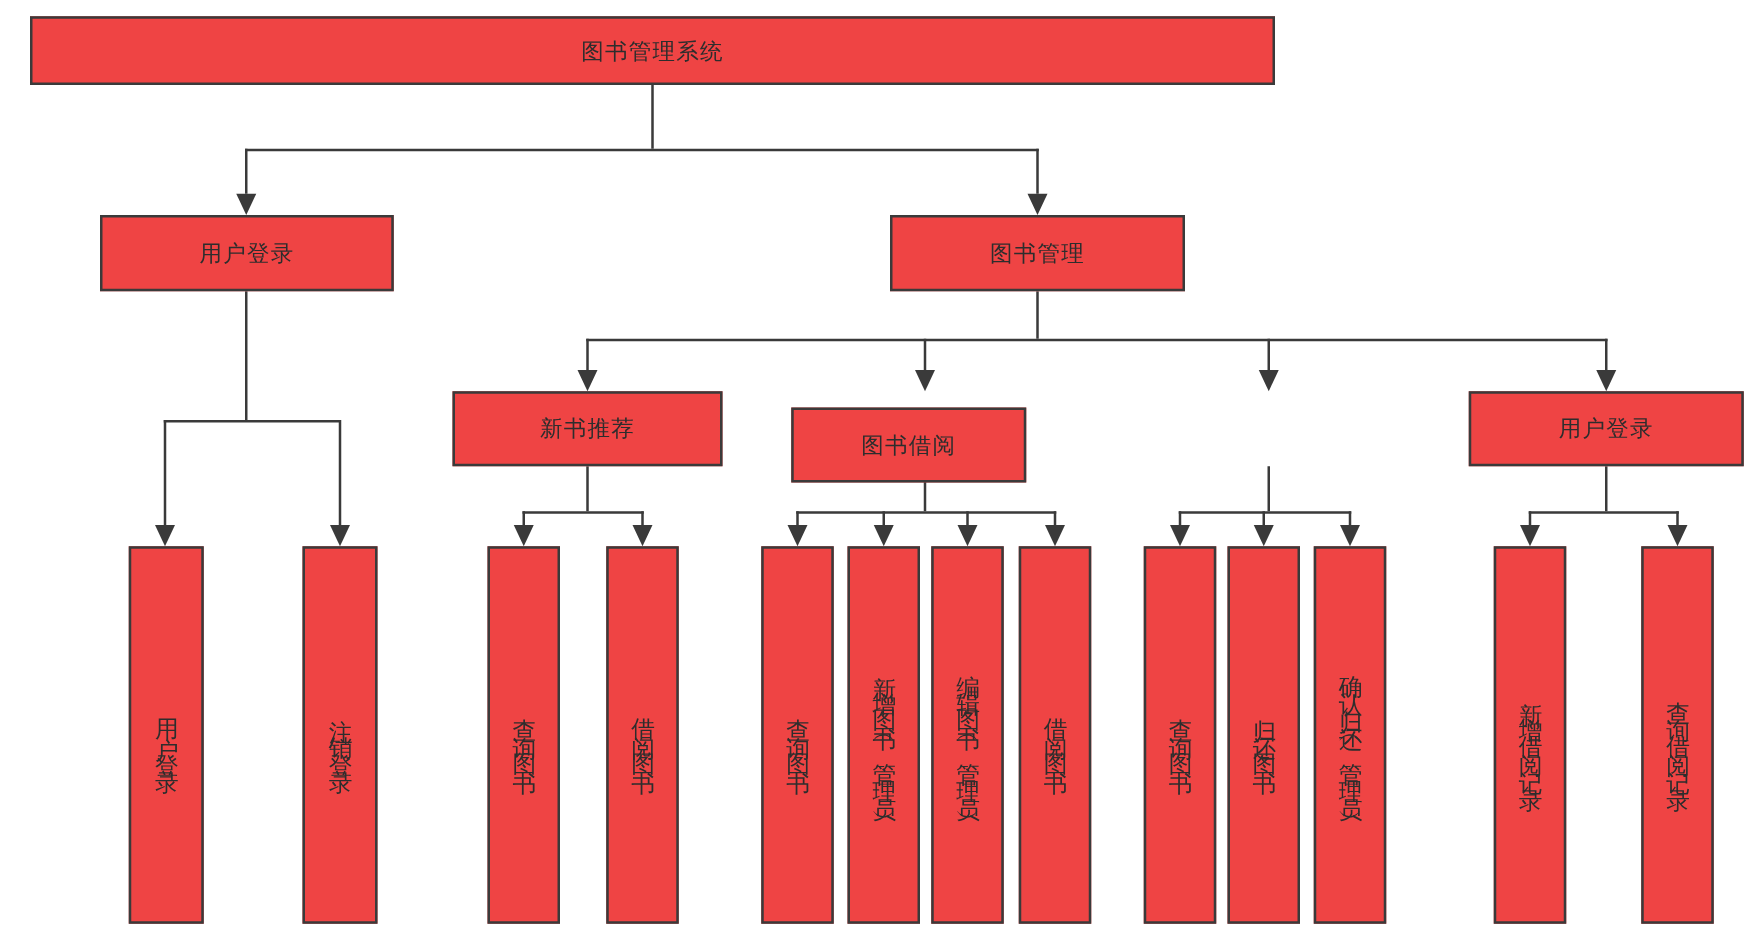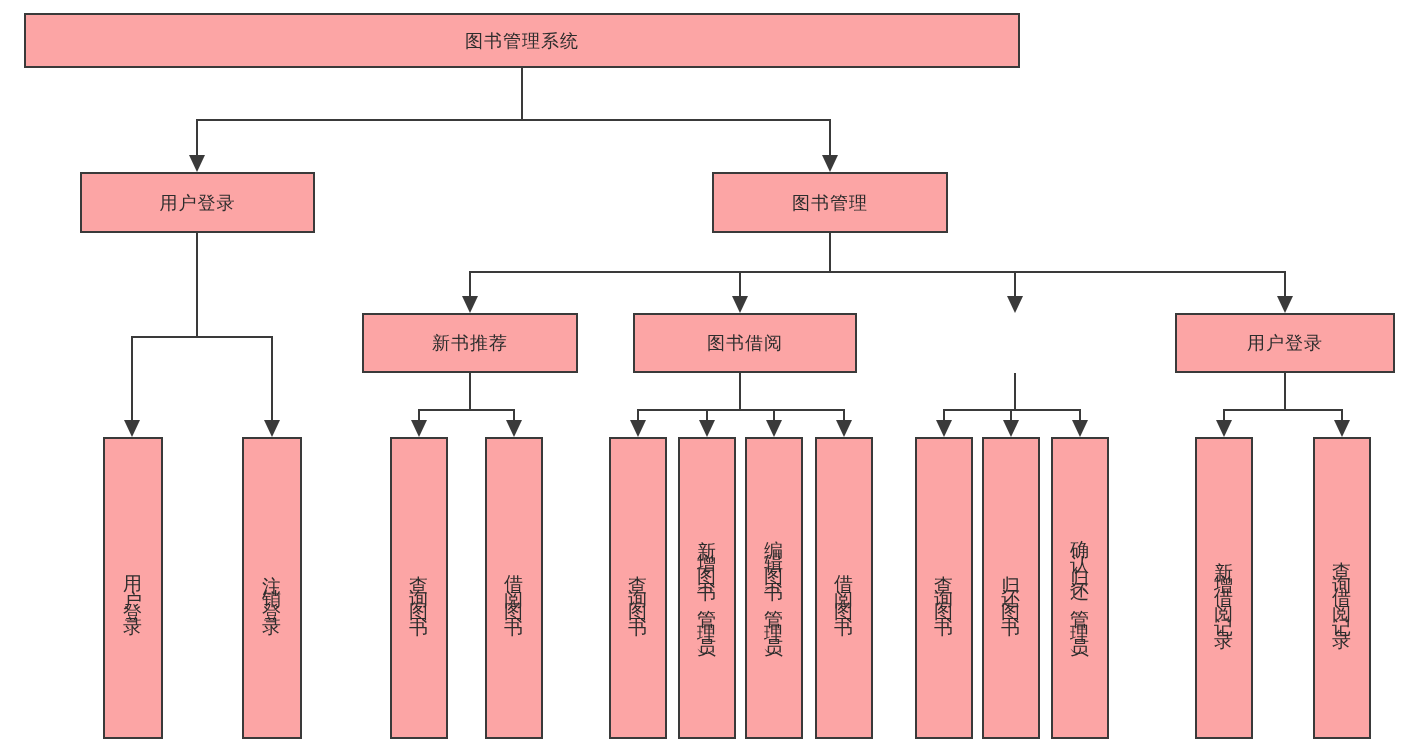--- a/index.html
+++ b/index.html
@@ -17,21 +17,21 @@
   .canvas{position:absolute;left:0;top:0;width:1405px;height:747px;}
   .vline{position:absolute;width:2px;background:var(--line);}
   .hline{position:absolute;height:2px;background:var(--line);}
   .arrow{
     position:absolute;width:0;height:0;
     border-left:8px solid transparent;
     border-right:8px solid transparent;
     border-top:17px solid var(--line);
   }
   .node{
-    position:absolute;background:#fca5a5;
+    position:absolute;background:#ef4444;
     border:2px solid var(--line);
     display:flex;align-items:center;justify-content:center;
     font-size:18px;letter-spacing:1px;color:var(--text);
   }
   .leaf{
     top:437px;height:302px;width:58px;
   }
   .leaf .vtext{
     writing-mode:vertical-rl;text-orientation:mixed;
     font-size:19px;letter-spacing:14px;line-height:1;
@@ -114,21 +114,21 @@
   <div class="node" style="left:80px;top:172px;width:235px;height:61px">
     <span>用户登录</span>
   </div>
   <div class="node" style="left:362px;top:313px;width:216px;height:60px">
     <span>新书推荐</span>
   </div>
 
   <div class="node" style="left:712px;top:172px;width:236px;height:61px">
     <span>图书管理</span>
   </div>
-  <div class="node" style="left:633px;top:313px;width:224px;height:60px">
+  <div class="node" style="left:633px;top:326px;width:188px;height:60px">
     <span>图书借阅</span>
   </div>
   <div class="node" style="left:1175px;top:313px;width:220px;height:60px">
     <span>用户登录</span>
   </div>
 
   <div class="node leaf" style="left:103px;width:60px">
     <span class="vtext">用户登录</span>
   </div>
   <div class="node leaf" style="left:242px;width:60px">

